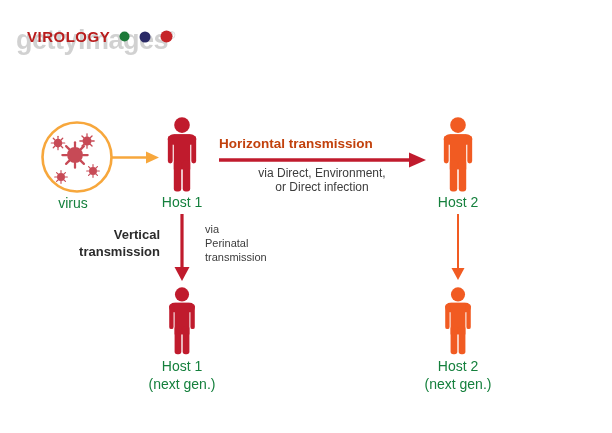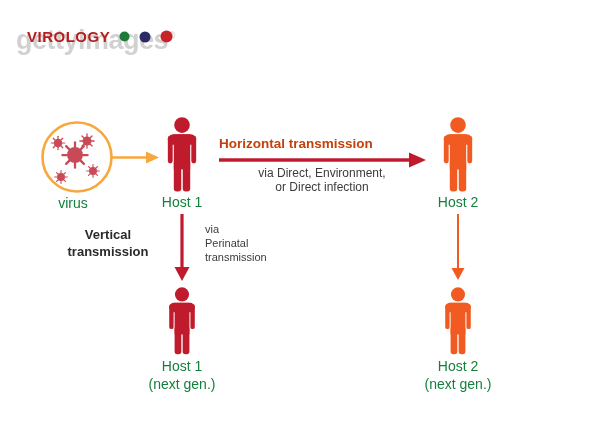--- a/index.html
+++ b/index.html
@@ -44,21 +44,21 @@
 
   .horiz-title {
     position:absolute; left:219px; top:136px; width:206px; text-align:left;
     font-size:13.5px; font-weight:700; color:#c2410c; white-space:nowrap;
   }
   .horiz-sub {
     position:absolute; left:224px; top:166px; width:196px; text-align:center;
     font-size:12px; line-height:14px; color:#3c3c3c;
   }
   .vert-title {
-    position:absolute; left:56px; top:227px; width:104px; text-align:center;
+    position:absolute; left:56px; top:227px; width:104px; text-align:right;
     font-size:13px; font-weight:700; color:#2b2b2b; line-height:16.5px;
   }
   .vert-sub {
     position:absolute; left:205px; top:222px; width:92px; text-align:left;
     font-size:11px; line-height:14px; color:#3c3c3c;
   }
 </style>
 </head>
 <body>
 

